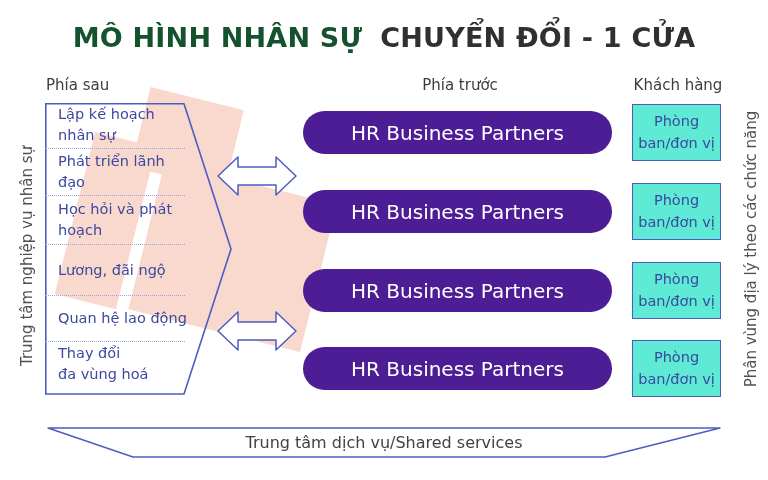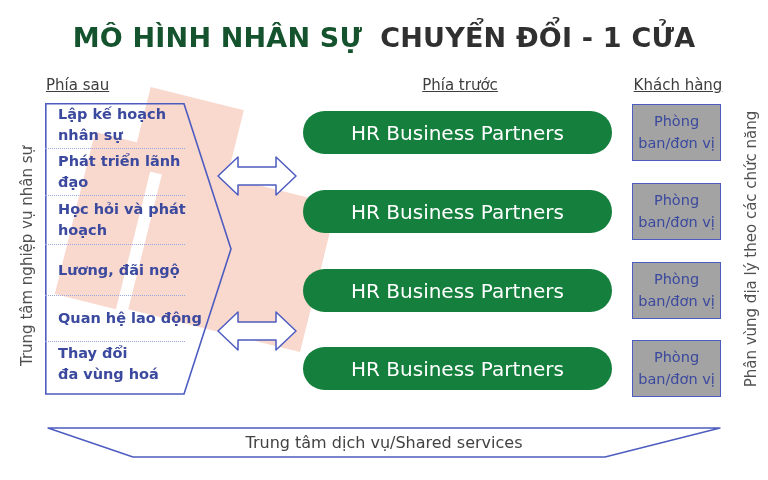--- a/index.html
+++ b/index.html
@@ -14,53 +14,53 @@
     color:#ececec;letter-spacing:-6px;font-weight:400;white-space:nowrap;
   }
   
   .title{
     position:absolute;left:0;top:22px;width:768px;text-align:center;
     font-size:27px;font-weight:bold;color:#303030;letter-spacing:.2px;z-index:3;
   }
   .title .hl{color:#14532d;}
   .title .rest{margin-left:18px;}
   
-  .col-header{position:absolute;top:76px;font-size:15px;color:#3d3d3d;z-index:3;text-decoration:underline;}
+  .col-header{position:absolute;top:76px;font-size:15px;color:#3d3d3d;z-index:3;}
   .hdr-left{left:46px;}
   .hdr-center{left:398px;width:124px;text-align:center;}
   .hdr-right{left:630px;width:96px;text-align:center;}
   
   .v-label{
     position:absolute;text-align:center;font-size:15px;color:#505050;
     transform:rotate(-90deg);white-space:nowrap;z-index:3;
   }
   .v-left{left:-123px;top:247px;width:300px;}
   .v-right{left:581px;top:240px;width:340px;}
   
   .shape-svg{position:absolute;left:0;top:0;z-index:1;}
   .panel-rows{
     position:absolute;left:45px;top:103px;width:140px;height:282px;z-index:2;
-    display:flex;flex-direction:column;box-sizing:border-box;font-weight:bold;
+    display:flex;flex-direction:column;box-sizing:border-box;
   }
   .panel-row{
     box-sizing:border-box;display:flex;flex-direction:column;justify-content:center;
     padding-left:13px;border-bottom:1.5px dotted #9aa7dd;
   }
   .panel-row:last-child{border-bottom:none;}
   .panel-line{font-size:14.5px;line-height:1.45;color:#3b499e;white-space:nowrap;}
   
   .pill{
     position:absolute;left:303px;width:309px;height:43px;border-radius:22px;
-    background:#15803d;color:#ffffff;display:flex;align-items:center;justify-content:center;
+    background:#4c1d95;color:#ffffff;display:flex;align-items:center;justify-content:center;
     font-size:20px;z-index:2;text-align:right;
   }
   
   .rbox{
     position:absolute;left:632px;width:89px;height:57px;box-sizing:border-box;
-    border:1.5px solid #4d5cc0;background:#a3a3a3;display:flex;flex-direction:column;
+    border:1.5px solid #4d5cc0;background:#5eead4;display:flex;flex-direction:column;
     align-items:center;justify-content:center;z-index:2;
   }
   .rbox .panel-line{text-align:center;}
   
   .arrow-svg{position:absolute;z-index:2;}
   .banner-text{
     position:absolute;left:48px;top:433px;width:672px;text-align:center;
     font-size:16px;color:#424242;z-index:2;
   }
 </style>

